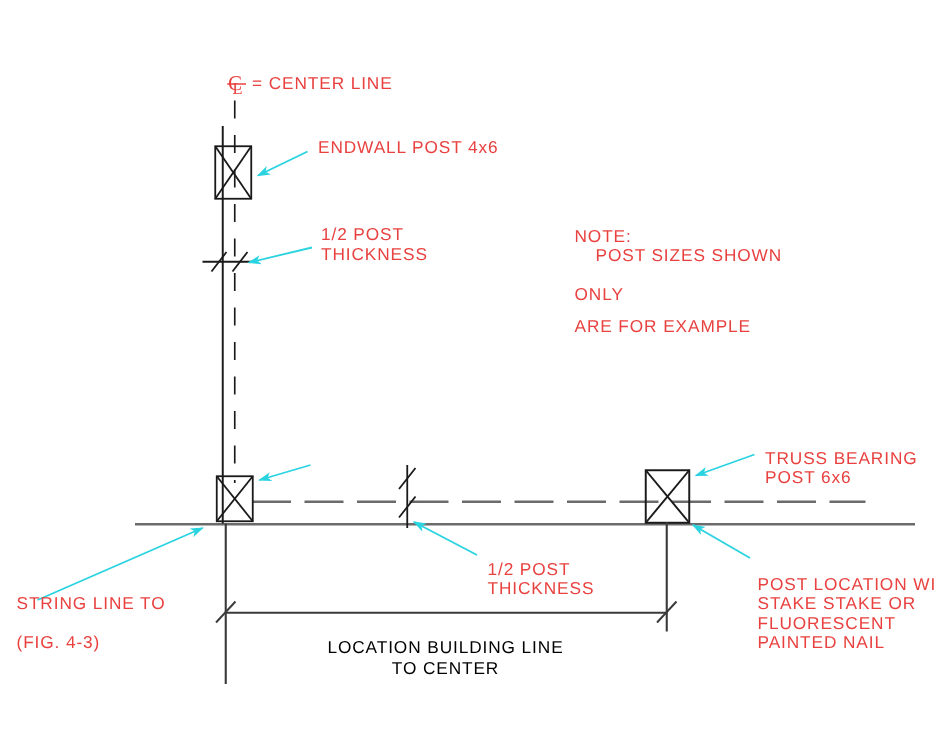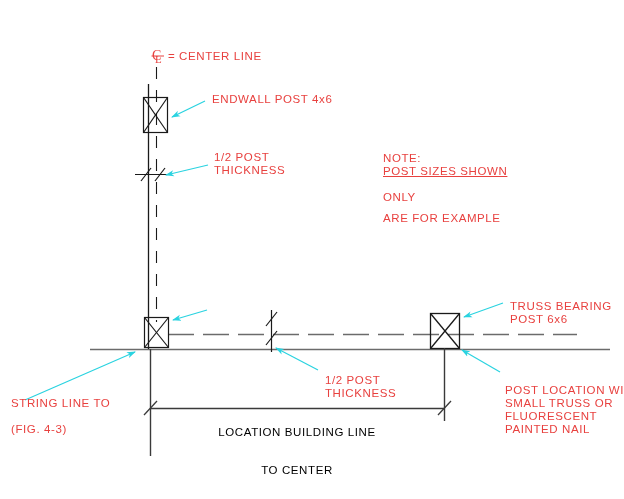--- a/index.html
+++ b/index.html
@@ -102,35 +102,35 @@
     </svg>
   </div>
   <div class="lbl" style="left:168px;top:50px;">= CENTER LINE</div>
 
   <div class="lbl" style="left:212px;top:93px;">ENDWALL POST 4x6</div>
 
   <div class="lbl" style="left:214px;top:151px;">1/2 POST</div>
   <div class="lbl" style="left:214px;top:164px;">THICKNESS</div>
 
   <div class="lbl" style="left:383px;top:152px;">NOTE:</div>
-  <div class="lbl" style="left:383px;top:165px;text-decoration:underline;">POST SIZES SHOWN</div>
+  <div class="lbl" style="left:397px;top:165px;">POST SIZES SHOWN</div>
   <div class="lbl" style="left:383px;top:182px;margin-top:30px;">ARE FOR EXAMPLE</div>
   <div class="lbl" style="left:383px;top:191px;">ONLY</div>
 
 
   <div class="lbl" style="left:510px;top:300px;">TRUSS BEARING</div>
   <div class="lbl" style="left:510px;top:313px;">POST 6x6</div>
 
   <div class="lbl" style="left:325px;top:374px;">1/2 POST</div>
   <div class="lbl" style="left:325px;top:387px;">THICKNESS</div>
 
   <div class="lbl" style="left:11px;top:397px;">STRING LINE TO</div>
   <div class="lbl" style="left:11px;top:423px;text-align:center;">(FIG. 4-3)</div>
 
   <div class="lbl" style="left:505px;top:384px;">POST LOCATION WITH</div>
-  <div class="lbl" style="left:505px;top:397px;">SMALL TRUSS OR</div>
+  <div class="lbl" style="left:505px;top:397px;">STAKE STAKE OR</div>
   <div class="lbl" style="left:505px;top:410px;">FLUORESCENT</div>
   <div class="lbl" style="left:505px;top:423px;">PAINTED NAIL</div>
 
   <div class="lbl-blk" style="left:197px;top:426px;width:200px;">LOCATION BUILDING LINE</div>
-  <div class="lbl-blk" style="left:197px;top:464px;width:200px;">TO CENTER</div>
+  <div class="lbl-blk" style="left:197px;top:440px;width:200px;">TO CENTER</div>
 
 </div>
 
 </body></html>

